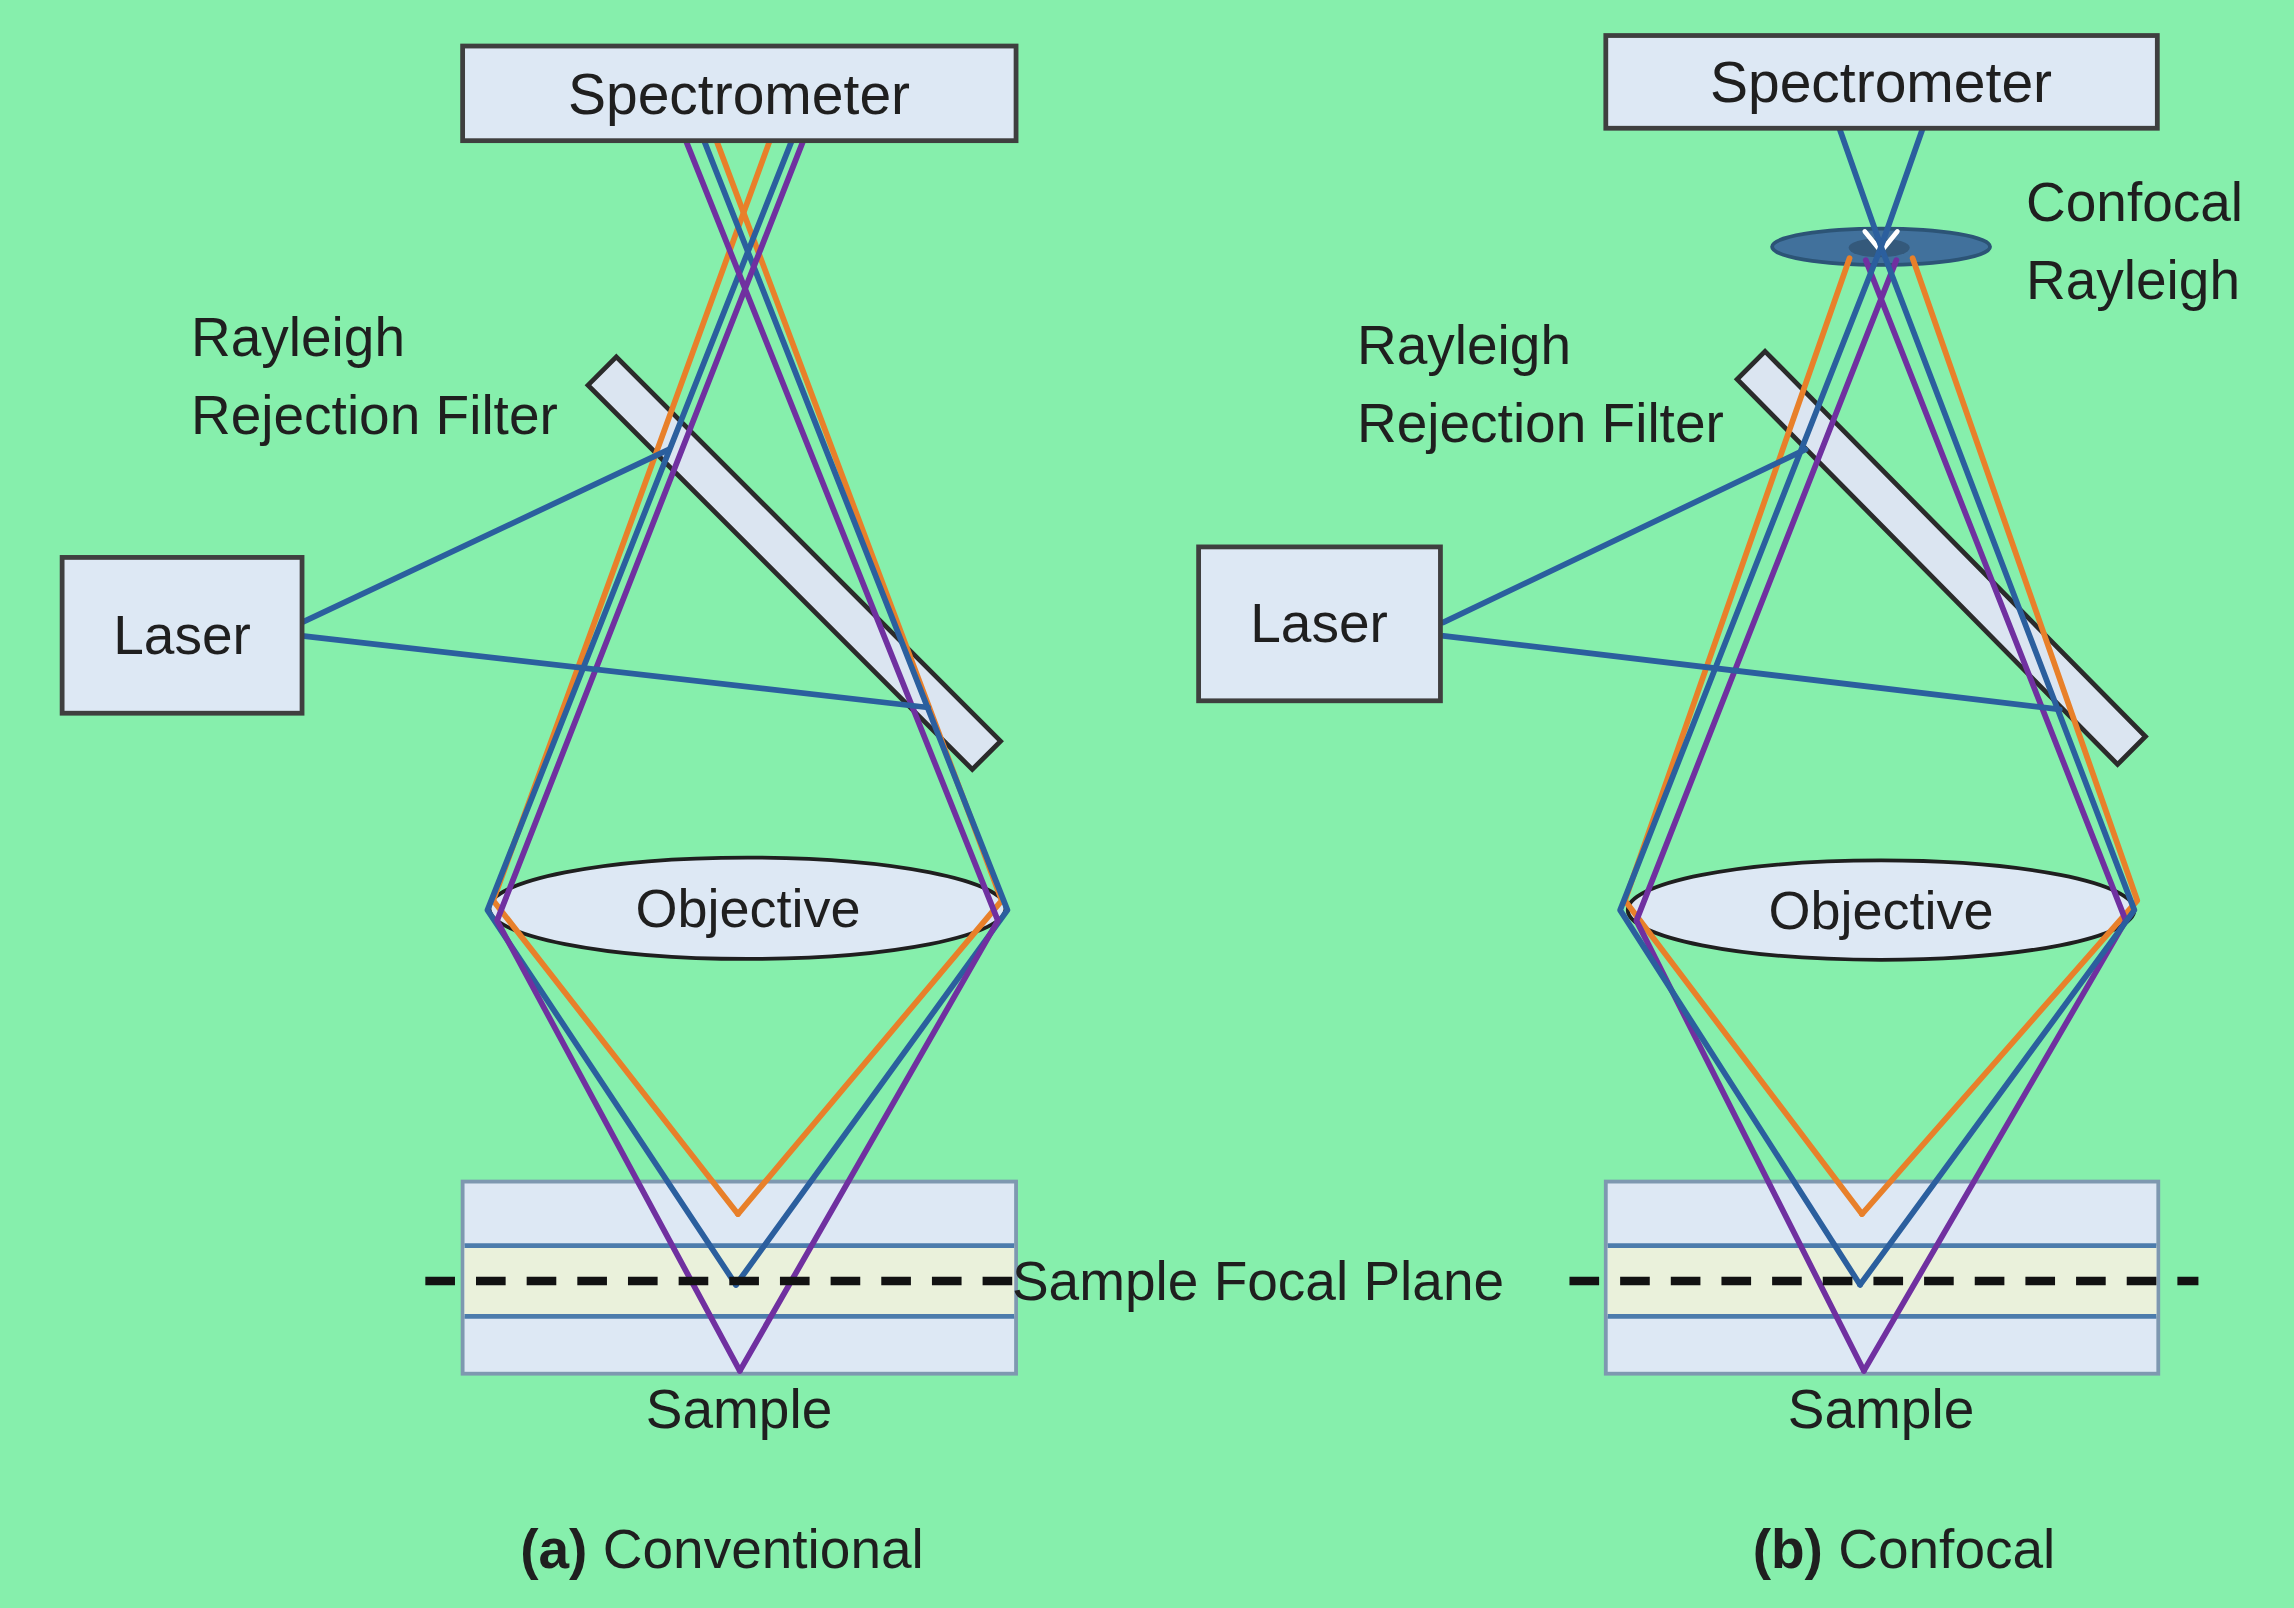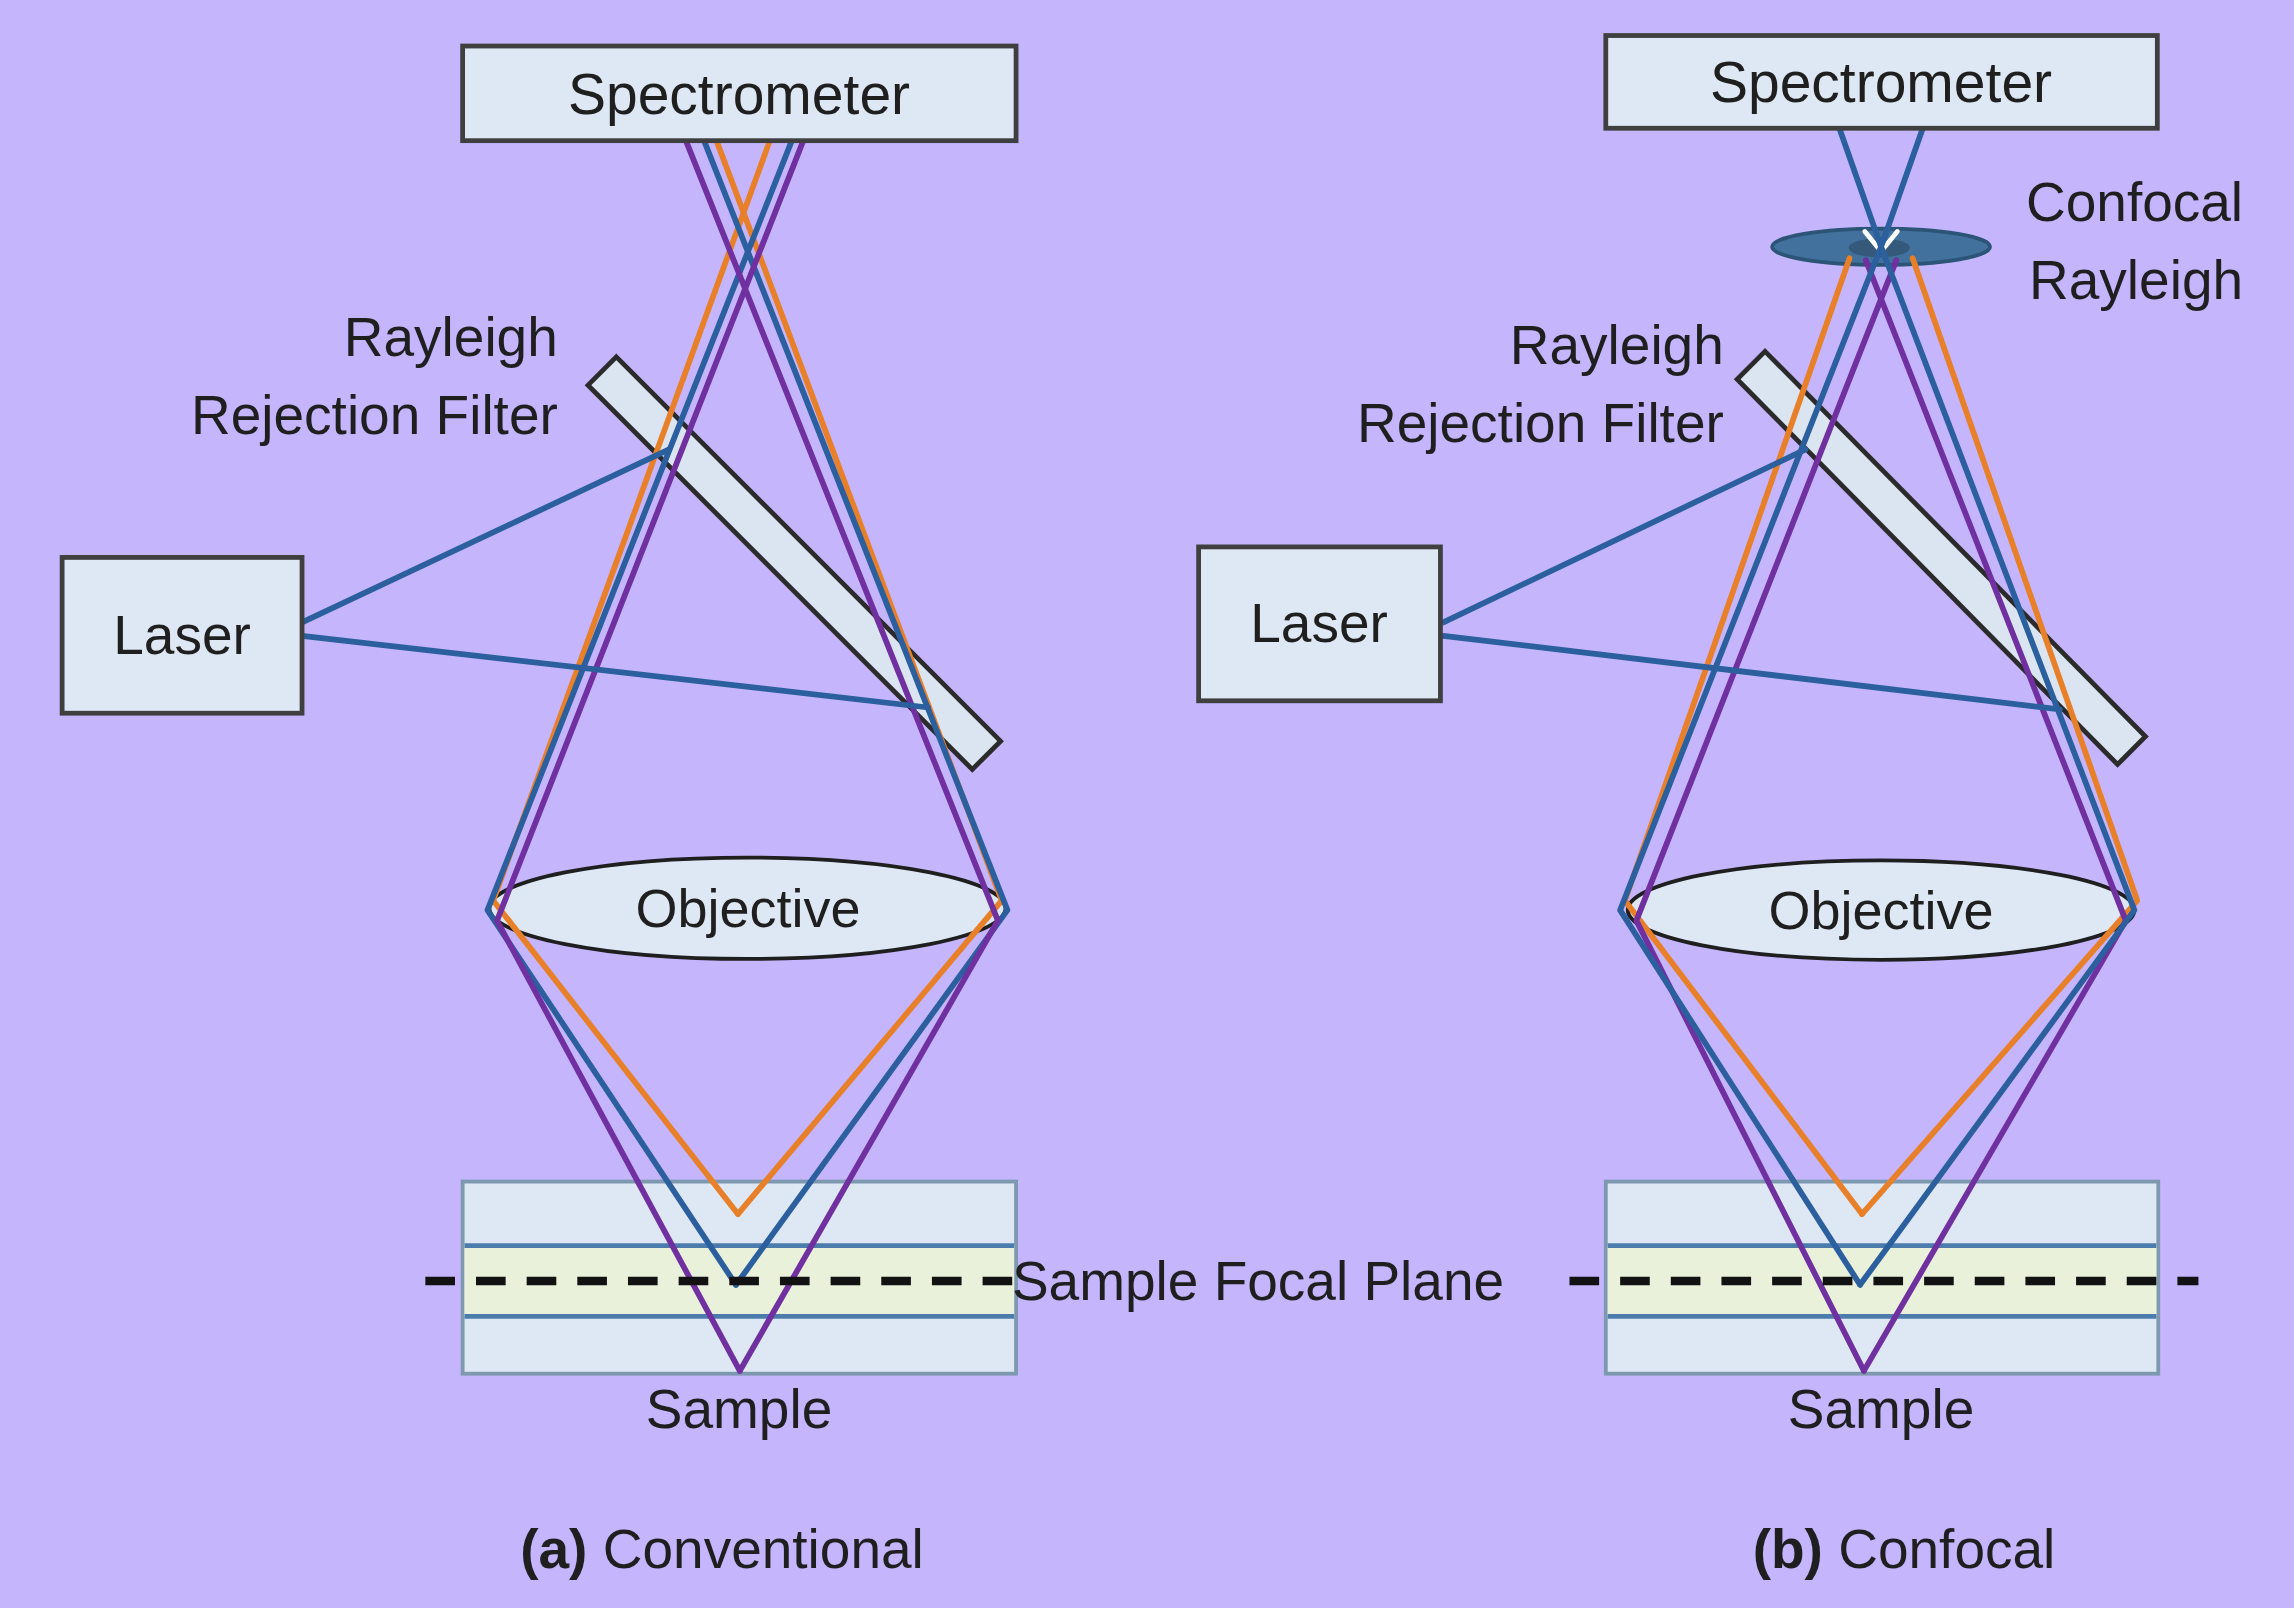--- a/index.html
+++ b/index.html
@@ -1,19 +1,19 @@
 <!DOCTYPE html>
 <html style="--ray-orange: #E8802A; --ray-blue: #2B5F9E; --ray-purple: #7030A0; --laser-line: #2B5F9E; --box-fill: #DDE8F4; --box-border: #3F3F3F; --filter-fill: #DBE5F1; --sample-border: #7E98B0; --sample-band: #4C7CAC; --sample-green: #EAF1DB; --pinhole-fill: #41719C; --pinhole-border: #2C5476; --pinhole-inner: #34597B; --text-color: #1F1F1F;"><head>
 <meta charset="utf-8">
 <style>
   html,body{margin:0;padding:0;background:#ffffff;}
   .stage{
     position:relative;
     width:2294px;height:1609px;
-    background:#c4b5fd;
+    background:#86efac;
     overflow:hidden;
     font-family:"Liberation Sans", sans-serif;
   }
   .stage svg{position:absolute;left:0;top:0;}
 
   
   .box{fill:var(--box-fill);stroke:var(--box-border);stroke-width:5;}
   .lens{fill:var(--box-fill);stroke:#1f1f1f;stroke-width:4;}
   .filter{fill:var(--filter-fill);stroke:#2b2b2b;stroke-width:5;}
   .sampleOuter{fill:var(--box-fill);stroke:var(--sample-border);stroke-width:4;}
@@ -28,21 +28,20 @@
   .pinholeBody{fill:var(--pinhole-fill);stroke:var(--pinhole-border);stroke-width:4;}
   .pinholeInner{fill:var(--pinhole-inner);stroke:none;}
   .pinholeGap{fill:none;stroke:#ffffff;stroke-width:5;stroke-linecap:round;}
 
   .lbl{
     position:absolute;
     color:var(--text-color);
     font-size:55px;
     white-space:nowrap;
     line-height:1.0;
-    text-align:right;
   }
   .center{transform:translate(-50%,-50%);text-align:center;}
   .twolines div{line-height:78px;}
   .caption{transform:translate(-50%,-50%);display:flex;gap:15.3px;align-items:baseline;}
   .caption .tag{font-weight:bold;}
 </style>
 </head>
 <body>
 
 <div class="stage">

